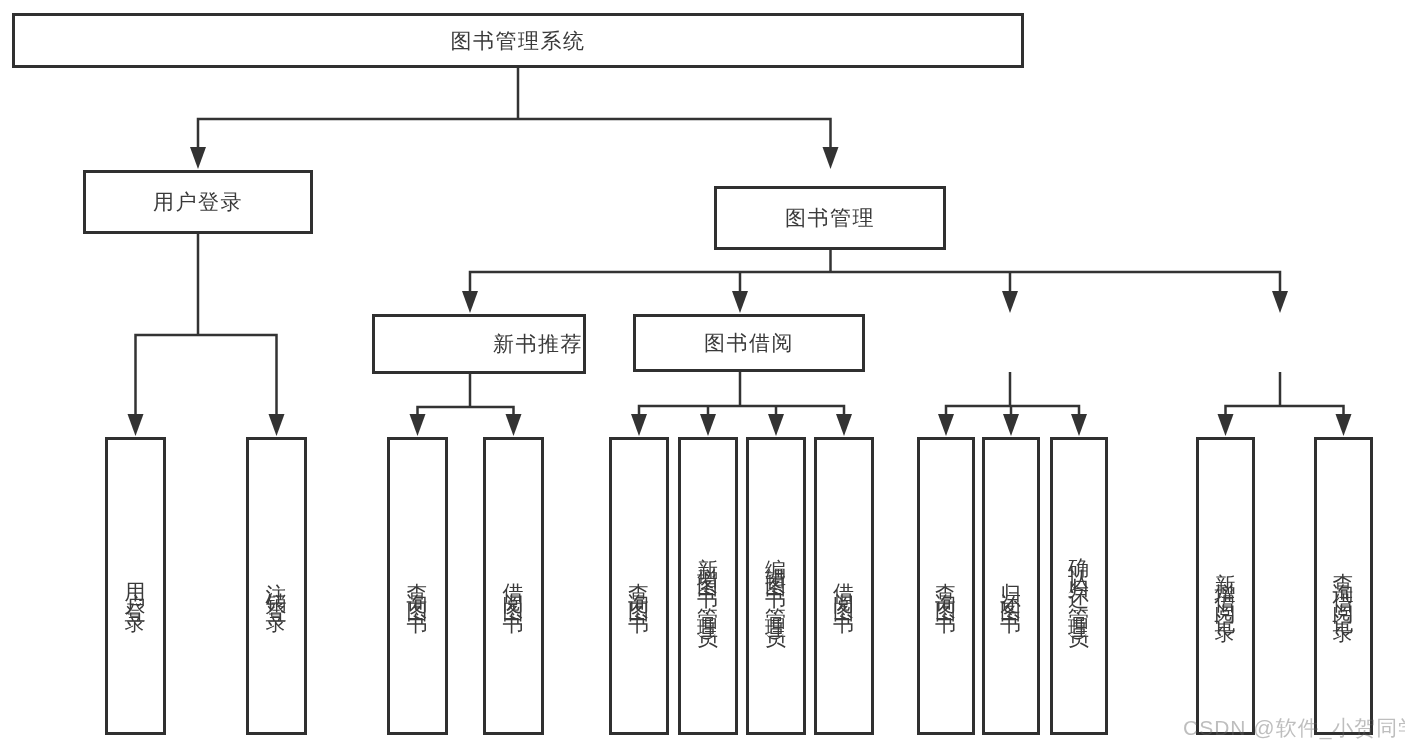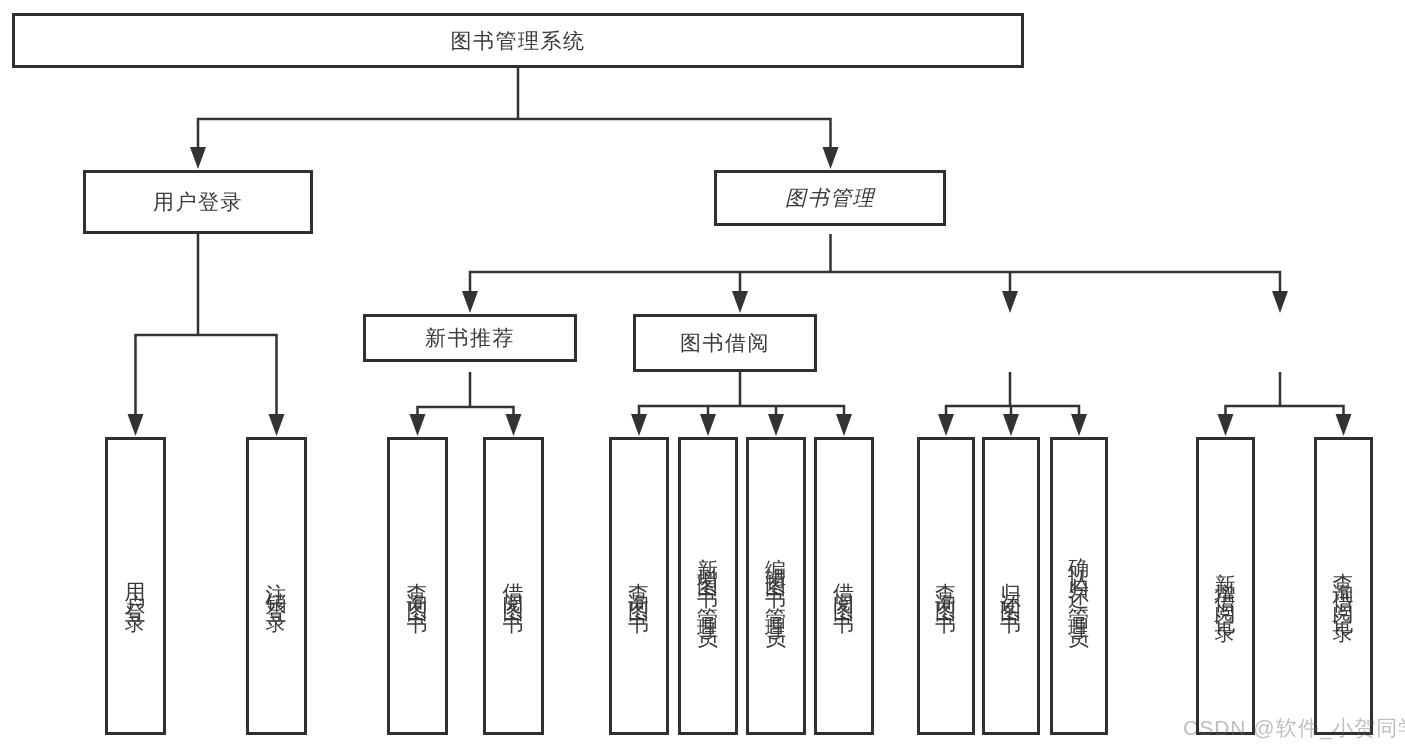--- a/index.html
+++ b/index.html
@@ -118,28 +118,28 @@
     </g>
   </svg>
 
   <div class="nodebox hbox" style="left:12px; top:13px; width:1012px; height:55px;">
     <span>图书管理系统</span>
   </div>
 
   <div class="nodebox hbox" style="left:83px; top:170px; width:230px; height:64px;">
     <span>用户登录</span>
   </div>
-  <div class="nodebox hbox" style="left:714px; top:170px; width:232px; height:56px;font-style:italic;">
+  <div class="nodebox hbox" style="left:714px; top:186px; width:232px; height:64px;">
     <span>图书管理</span>
   </div>
 
-  <div class="nodebox hbox" style="left:363px; top:314px; width:214px; height:48px;">
+  <div class="nodebox hbox" style="left:372px; top:314px; width:214px; height:60px;justify-content:flex-end;">
     <span>新书推荐</span>
   </div>
-  <div class="nodebox hbox" style="left:633px; top:314px; width:184px; height:58px;">
+  <div class="nodebox hbox" style="left:633px; top:314px; width:232px; height:58px;">
     <span>图书借阅</span>
   </div>
 
   <div class="nodebox vbox" style="left:105px; top:437px; width:61px; height:298px;">
     <span class="vtext">用户登录</span>
   </div>
   <div class="nodebox vbox" style="left:246px; top:437px; width:61px; height:298px;">
     <span class="vtext">注销登录</span>
   </div>
 

